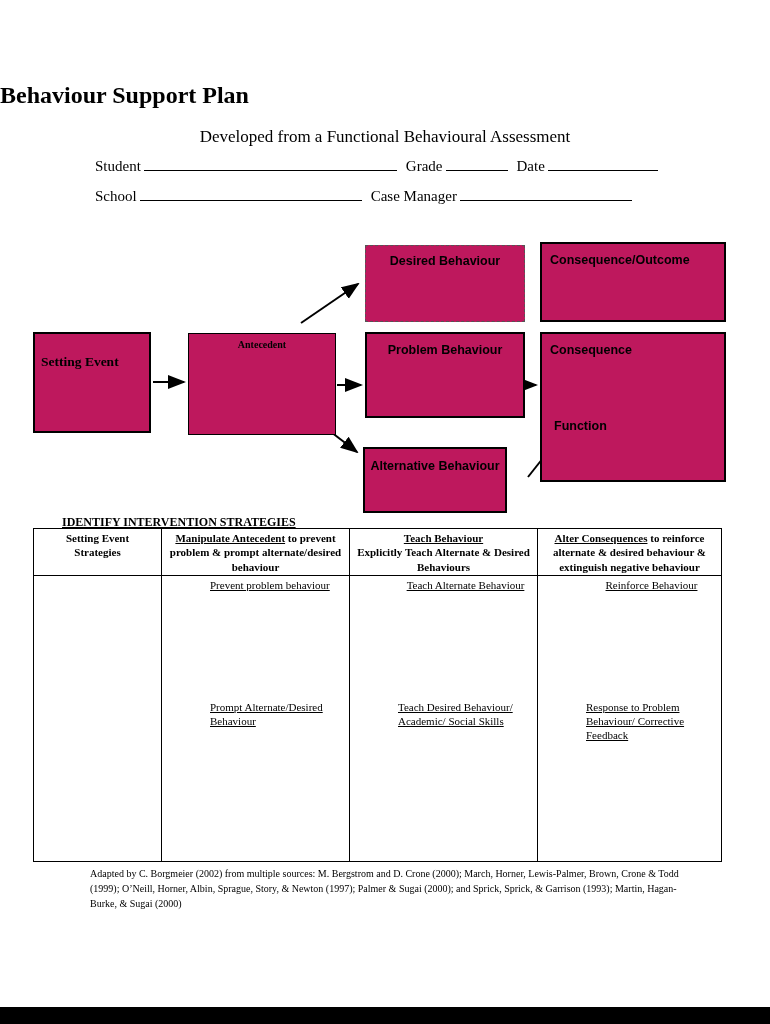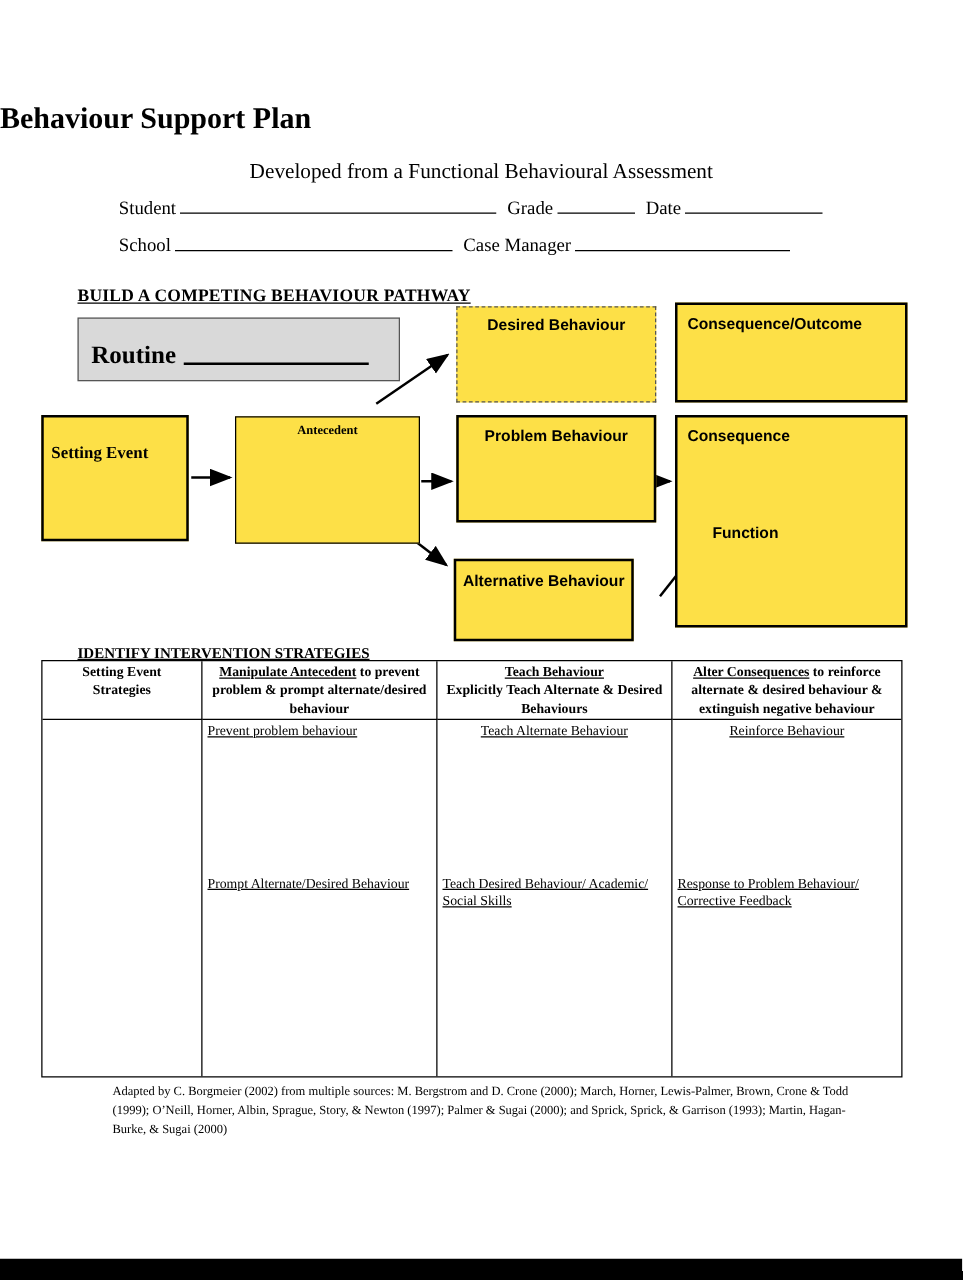--- a/index.html
+++ b/index.html
@@ -23,57 +23,57 @@
   .w-student { width:253px; } .w-grade { width:62px; } .w-date { width:110px; }
   .w-school { width:222px; } .w-case { width:172px; }
   .ml { margin-left:9px; }
 
   
   .sec-heading { position:absolute; font-weight:bold; text-decoration:underline; }
   #pathway-heading { left:62px; top:230px; font-size:14px; letter-spacing:.2px; }
   #strategies-heading { left:62px; top:515px; font-size:12px; }
 
   
-  .box { position:absolute; box-sizing:border-box; border:2px solid #000; background:#fde047; }
+  .box { position:absolute; box-sizing:border-box; border:2px solid #000; background:#be185d; }
   .slabel { font-family:"Liberation Sans", sans-serif; font-weight:bold; font-size:12.5px; }
 
   #routine-box { left:62px; top:254px; width:258px; height:51px;
                  background:#d9d9d9; border:1px solid #555;
                  display:flex; align-items:flex-end; padding:0 0 8px 10px; }
   .routine-label { font-size:20px; font-weight:bold; }
   .routine-blank { display:inline-block; width:148px; height:0;
                    border-bottom:2px solid #000; margin-left:6px; margin-bottom:4px; }
 
   #desired-box { left:365px; top:245px; width:160px; height:77px;
                  border:1.5px dashed #555; text-align:center; padding-top:5px; }
   #outcome-box { left:540px; top:242px; width:186px; height:80px; padding:6px 8px 0; }
   #setting-box { left:33px; top:332px; width:118px; height:101px;
                  padding:20px 4px 0 6px; font-weight:bold; font-size:13.5px; }
   #antecedent-box { left:188px; top:333px; width:148px; height:102px;
                     border-width:1.5px; text-align:center; padding-top:5px;
                     font-weight:bold; font-size:10px; }
   #problem-box { left:365px; top:332px; width:160px; height:86px;
                  text-align:center; padding-top:6px; }
-  #consequence-box { left:540px; top:332px; width:186px; height:170px; padding:6px 8px 0; }
-  #function-label { position:absolute; left:12px; top:85px;margin-left:16px; }
+  #consequence-box { left:540px; top:332px; width:186px; height:150px; padding:6px 8px 0; }
+  #function-label { position:absolute; left:12px; top:85px; }
   #alt-box { left:363px; top:447px; width:144px; height:66px;
              text-align:center; padding-top:7px; }
 
   #arrows { position:absolute; left:0; top:0; width:770px; height:1024px;
             pointer-events:none; }
 
   
   #strategies-table { position:absolute; left:33px; top:528px; width:689px; height:334px;
                       box-sizing:border-box; border:1.5px solid #000;
                       display:grid; grid-template-columns:128px 188px 188px 1fr;
                       grid-template-rows:47px 1fr; font-size:11px; }
   .th { border-right:1px solid #000; border-bottom:1px solid #000; box-sizing:border-box;
         text-align:center; font-weight:bold; padding:2px 4px; line-height:1.3; }
   .td { border-right:1px solid #000; box-sizing:border-box; position:relative;
-        padding:3px 4px; line-height:1.25; }
+        padding:3px 4px; line-height:1.25;margin-left:44px; }
   .th.last, .td.last { border-right:none; }
   .u { text-decoration:underline; }
   .item2 { position:absolute; top:125px; left:4px; right:4px; }
   .center { text-align:center; }
 
   
   #attribution { position:absolute; left:90px; top:866px; font-size:10px;
                  line-height:1.5; white-space:nowrap; }
 
   #bottom-bar { position:absolute; left:0; top:1007px; width:770px; height:17px;
@@ -88,40 +88,35 @@
   <div class="subtitle">Developed from a Functional Behavioural Assessment</div>
 
   <div class="form-row" id="row1">
     <span>Student</span><span class="blank w-student"></span><span class="ml">Grade</span><span class="blank w-grade"></span><span class="ml">Date</span><span class="blank w-date"></span>
   </div>
 
   <div class="form-row" id="row2">
     <span>School</span><span class="blank w-school"></span><span class="ml">Case Manager</span><span class="blank w-case"></span>
   </div>
 
-  <div class="sec-heading" id="pathway-heading">BUILD A COMPETING BEHAVIOUR PATHWAY</div>
 
   <svg id="arrows" viewBox="0 0 770 1024" xmlns="http://www.w3.org/2000/svg">
     <defs>
       <marker id="ah" markerWidth="9" markerHeight="8" refX="8" refY="3.5" orient="auto">
         <path d="M0,0 L9,3.5 L0,7 Z" fill="#000"></path>
       </marker>
     </defs>
     <line x1="153" y1="382" x2="184" y2="382" stroke="#000" stroke-width="2" marker-end="url(#ah)"></line>
     <line x1="337" y1="385" x2="361" y2="385" stroke="#000" stroke-width="2" marker-end="url(#ah)"></line>
     <line x1="526" y1="385" x2="536" y2="385" stroke="#000" stroke-width="2" marker-end="url(#ah)"></line>
     <line x1="301" y1="323" x2="358" y2="284" stroke="#000" stroke-width="2" marker-end="url(#ah)"></line>
     <line x1="331" y1="432" x2="357" y2="452" stroke="#000" stroke-width="2" marker-end="url(#ah)"></line>
     <line x1="528" y1="477" x2="562" y2="434" stroke="#000" stroke-width="2" marker-end="url(#ah)"></line>
   </svg>
 
-  <div class="box" id="routine-box">
-    <span class="routine-label">Routine</span>
-    <span class="routine-blank"></span>
-  </div>
 
   <div class="box" id="desired-box">
     <span class="slabel">Desired Behaviour</span>
   </div>
 
   <div class="box" id="outcome-box">
     <span class="slabel">Consequence/Outcome</span>
   </div>
 
   <div class="box" id="setting-box">

